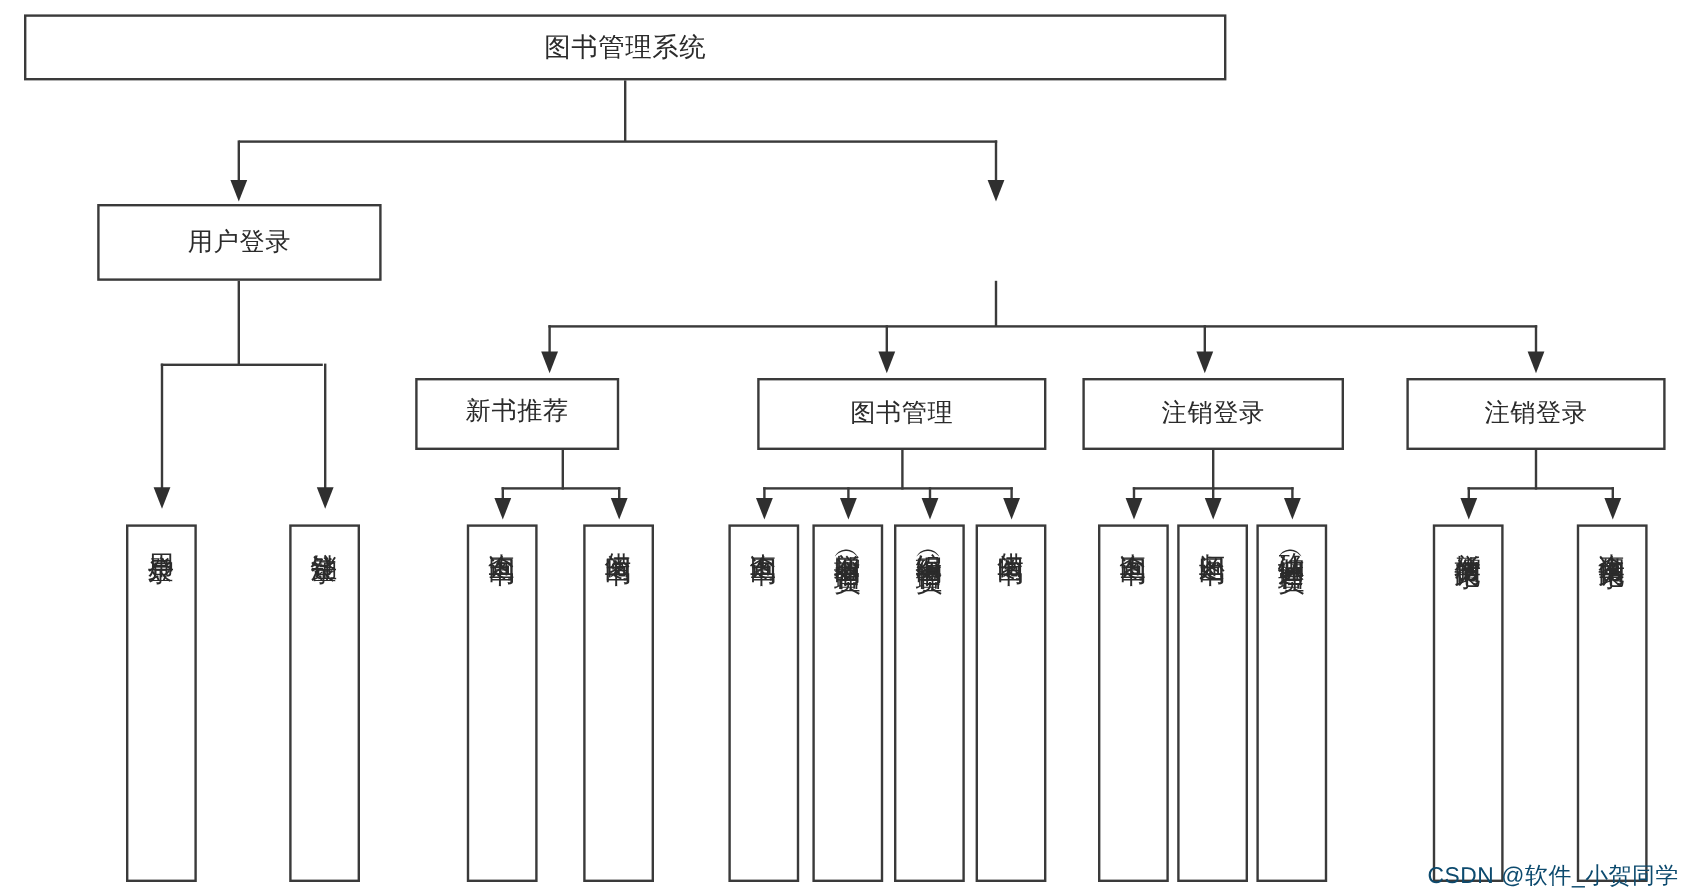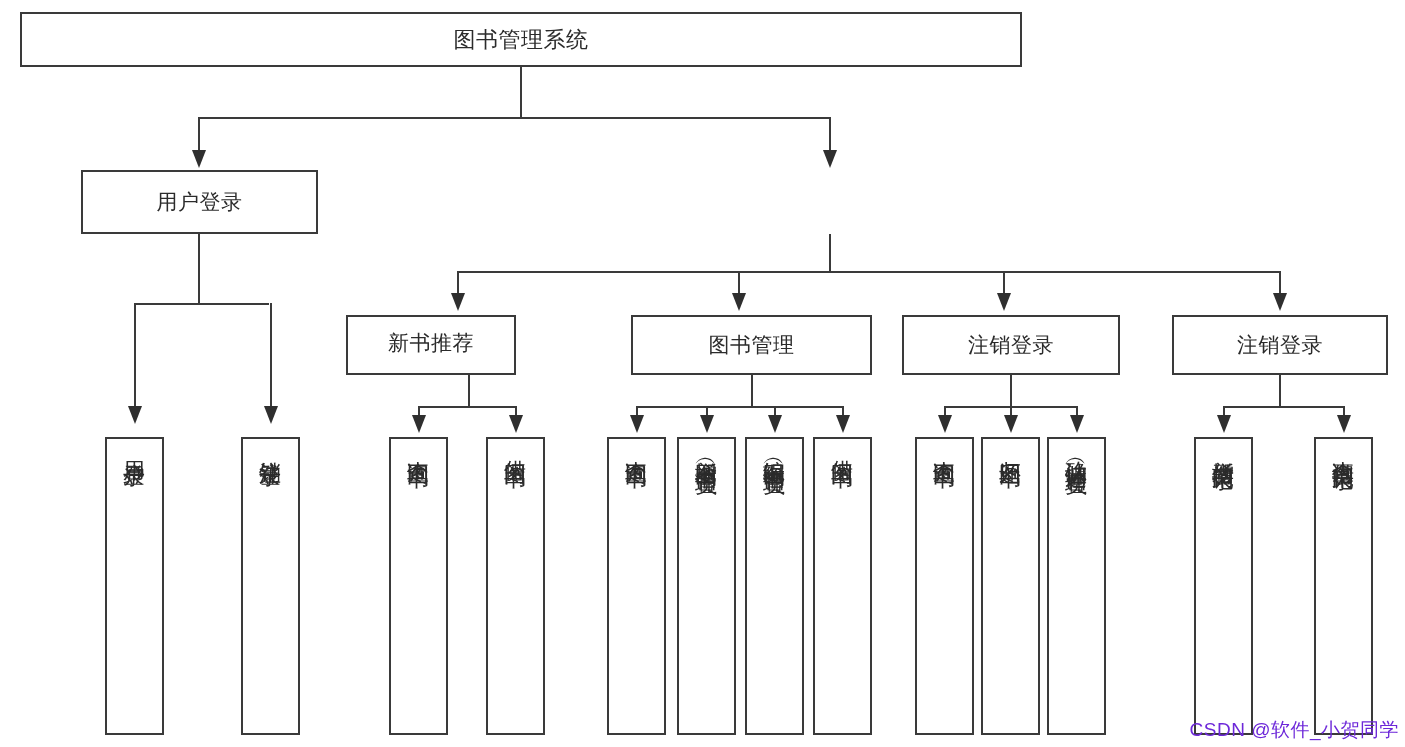--- a/index.html
+++ b/index.html
@@ -76,21 +76,21 @@
     border-left: 7px solid transparent;
     border-right: 7px solid transparent;
     border-top: 18px solid #2f2f2f;
   }
   
   #watermark {
     position: absolute;
     right: 6px;
     bottom: 4px;
     font-size: 19px;
-    color: #6d28d9;
+    color: #0c4a6e;
     white-space: nowrap;
     letter-spacing: 0.5px;
     font-family: "Liberation Sans", "DejaVu Sans", sans-serif;
   }
 </style>
 </head>
 <body>
 
 <div id="canvas">
 

